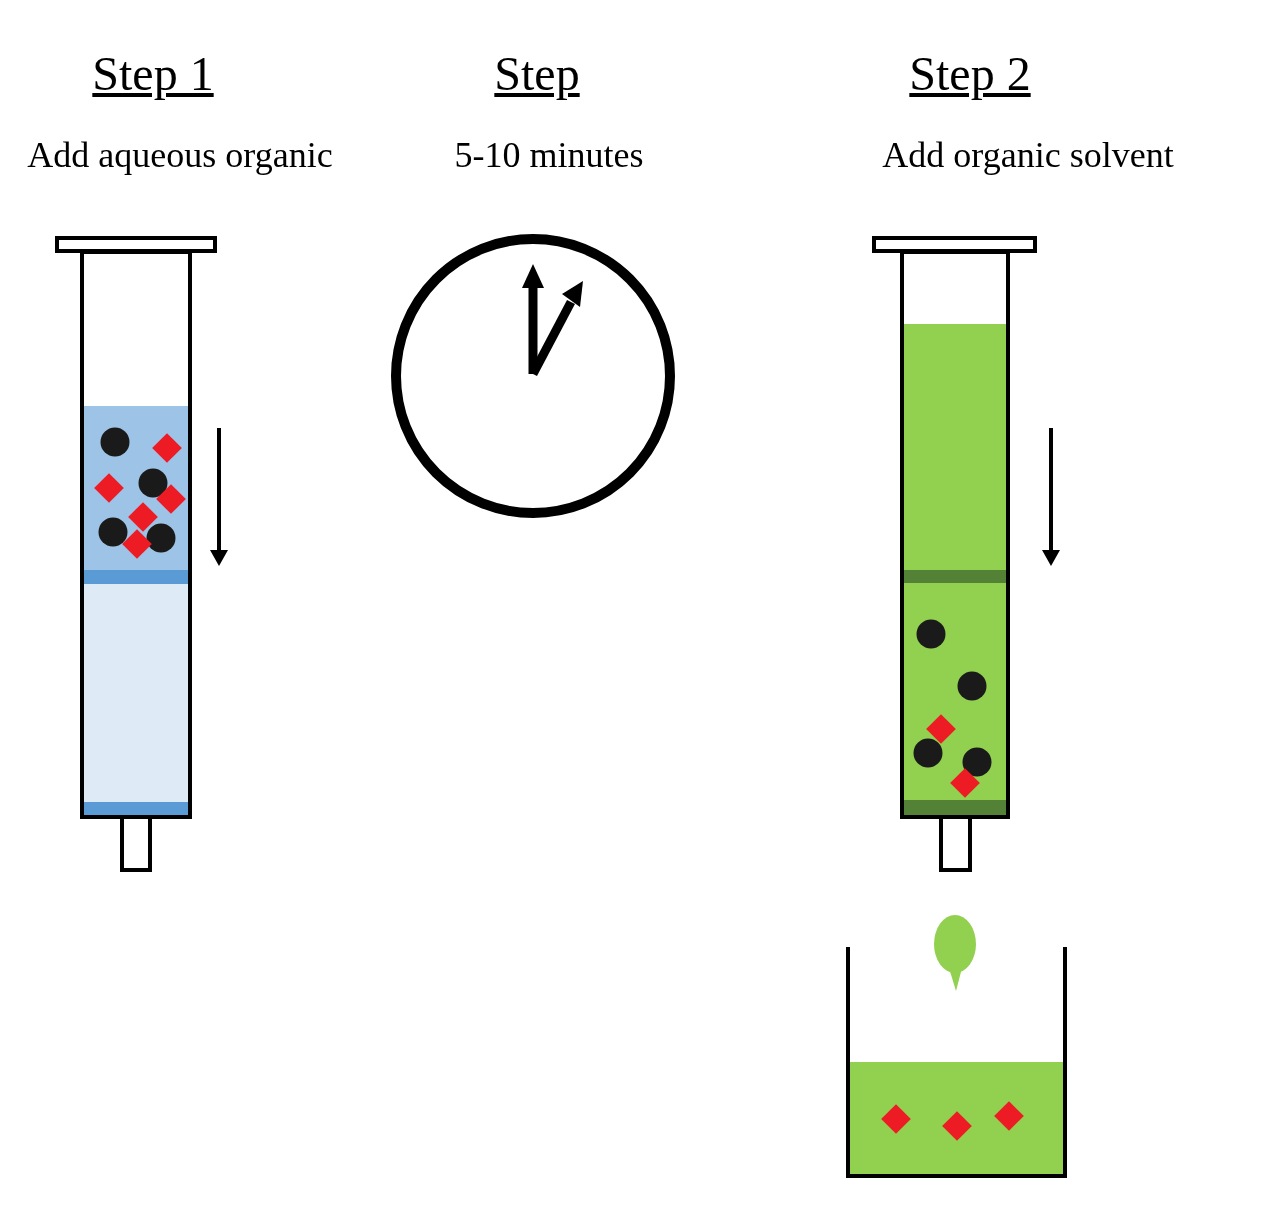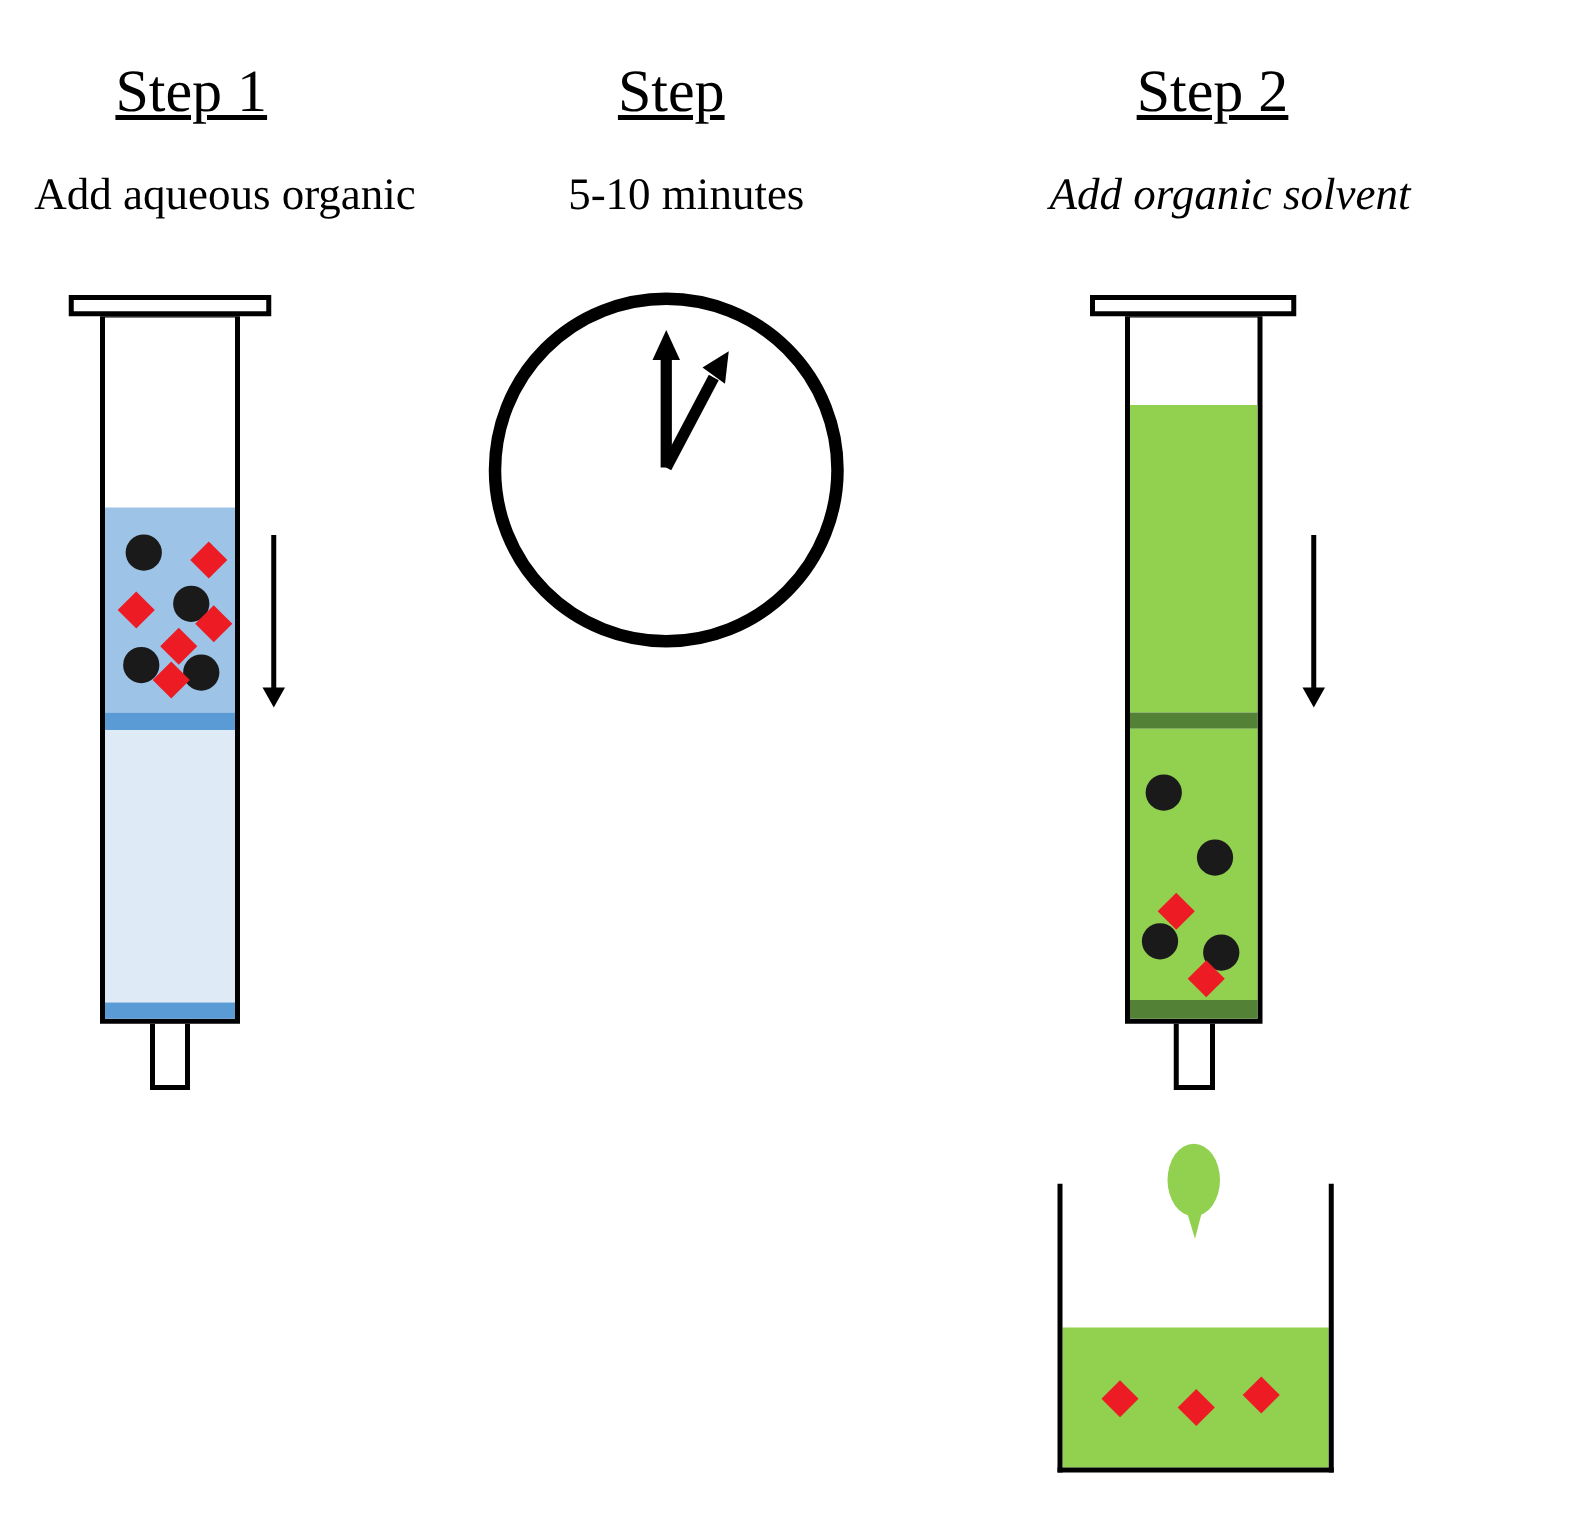--- a/index.html
+++ b/index.html
@@ -148,21 +148,21 @@
     <div class="clock-face" style="left:391px; top:234px; width:284px; height:284px;"></div>
     <svg class="svg-abs" style="left:391px; top:234px;" width="284" height="284" viewBox="0 0 284 284">
       <line x1="142" y1="140" x2="142" y2="50" stroke="#000" stroke-width="9"></line>
       <polygon points="142,30 131,54 153,54" fill="#000"></polygon>
       <line x1="142" y1="140" x2="180" y2="68" stroke="#000" stroke-width="9"></line>
       <polygon points="192,47 171,60 189,73" fill="#000"></polygon>
     </svg>
   </div>
 
   <div class="title" style="left:955px; top:48px;margin-left:15px;">Step 2</div>
-  <div class="subtitle" style="left:984px; top:136px;font-style:italic;">Add organic solvent</div>
+  <div class="subtitle" style="left:1028px; top:136px;">Add organic solvent</div>
 
   <div class="flange" style="left:872px; top:236px; width:165px; height:17px;"></div>
   <div class="colbody" style="left:900px; top:250px; width:110px; height:569px;">
     <div class="layer" style="top:70px; height:246px; background:var(--organic-green,#92D050);"></div>
     <div class="layer" style="top:316px; height:13px; background:var(--frit-green,#538135);"></div>
     <div class="layer" style="top:329px; height:217px; background:var(--organic-green,#92D050);"></div>
     <div class="layer" style="top:546px; height:15px; background:var(--frit-green,#538135);"></div>
   </div>
   <div class="tip" style="left:939px; top:815px; width:33px; height:57px;"></div>
 

